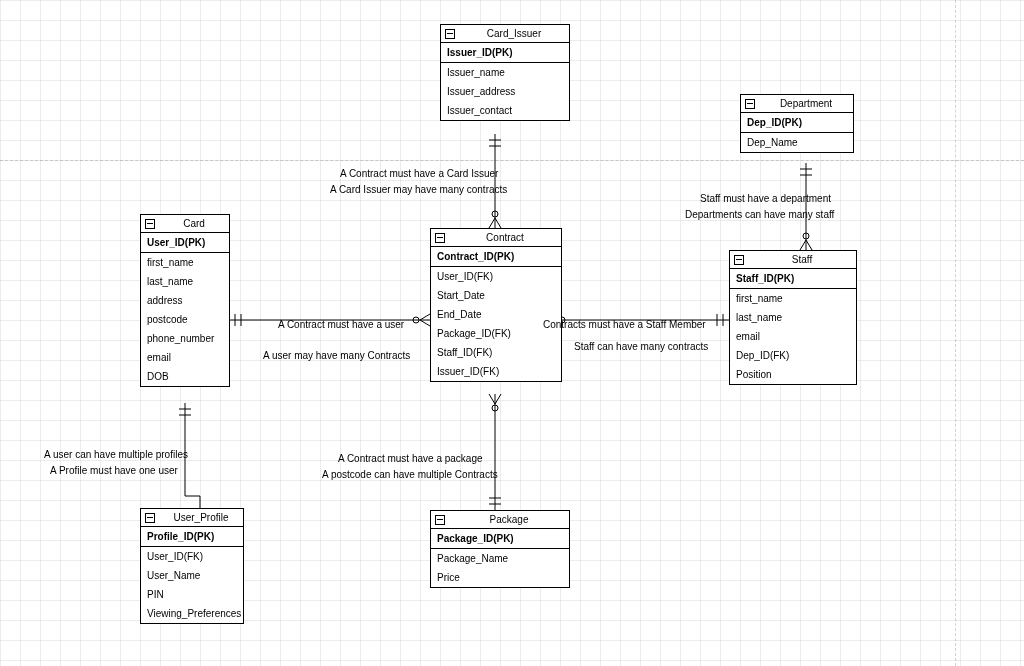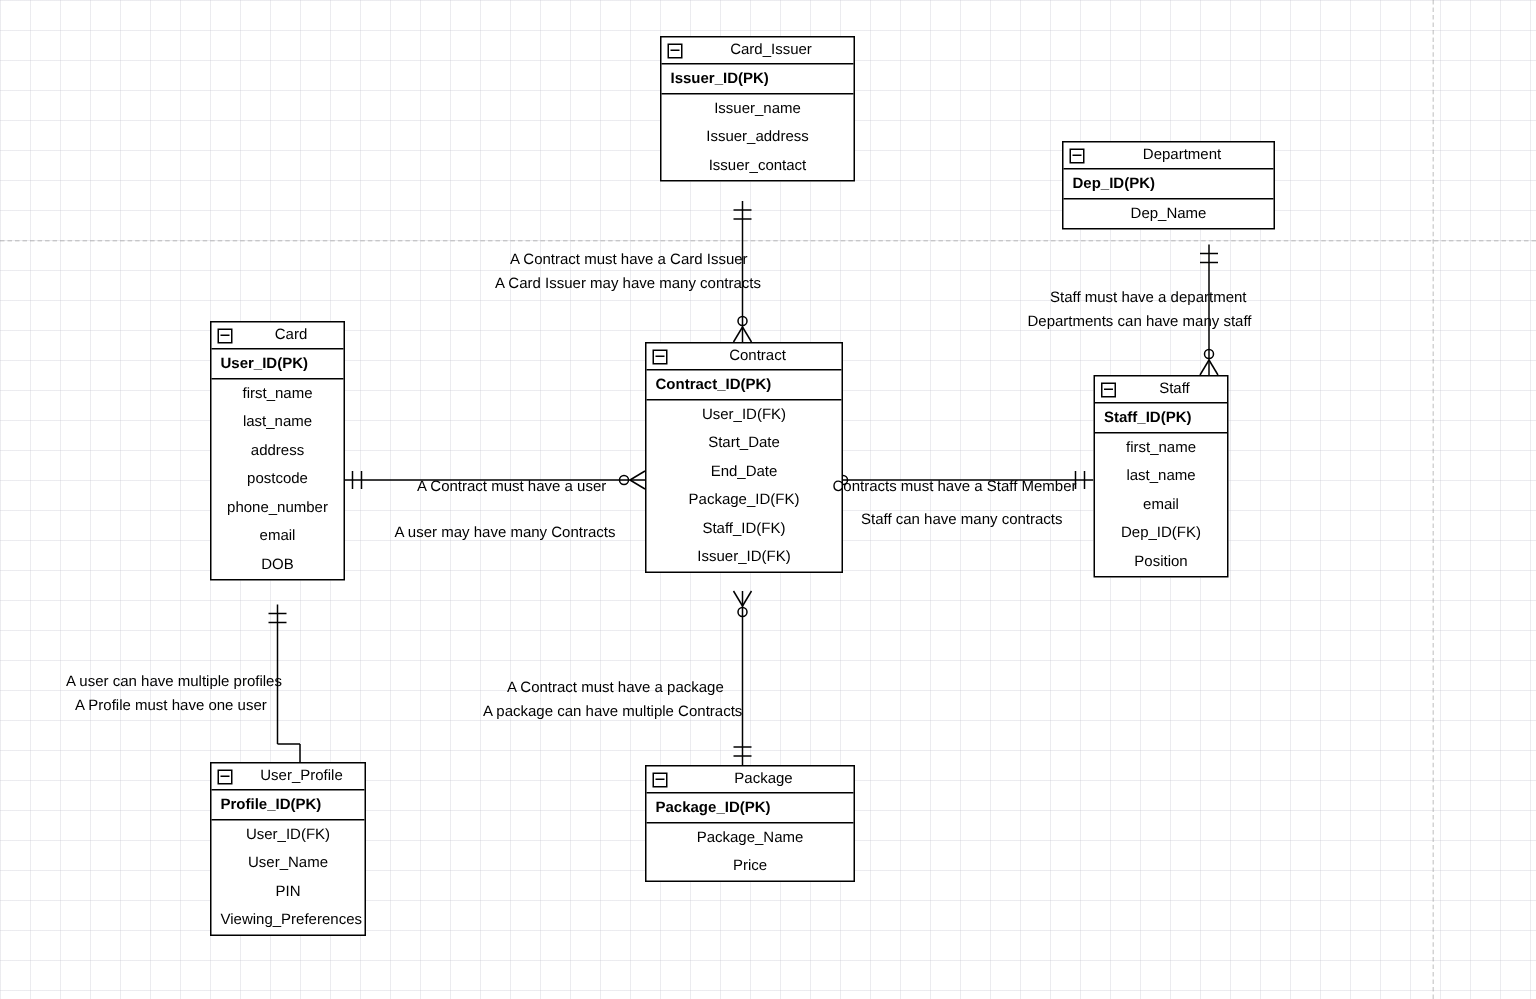--- a/index.html
+++ b/index.html
@@ -69,21 +69,20 @@
     font-size: 10px;
     padding-left: 8px; 
   }
   .entity .pk-row {
     border-bottom: 1px solid #000;
     padding: 4px 6px;
     font-weight: bold;
   }
   .entity .attr-row {
     padding: 4px 6px;
-    text-align: center;
   }
 
   .label {
     position: absolute;
     font-size: 10px;
     white-space: nowrap;
     line-height: 14px;
     text-align: center;
   }
   svg.connectors, svg.ticks {
@@ -164,21 +163,21 @@
   <div class="title-row">
     <span class="collapse"></span>
     <span class="title">Card_Issuer</span>
   </div>
   <div class="pk-row">Issuer_ID(PK)</div>
   <div class="attr-row">Issuer_name</div>
   <div class="attr-row">Issuer_address</div>
   <div class="attr-row">Issuer_contact</div>
 </div>
 
-<div class="entity" style="left:708px; top:94px; width:142px">
+<div class="entity" style="left:740px; top:94px; width:114px">
   <div class="title-row">
     <span class="collapse"></span>
     <span class="title">Department</span>
   </div>
   <div class="pk-row">Dep_ID(PK)</div>
   <div class="attr-row">Dep_Name</div>
 </div>
 
 <div class="entity" style="left:140px; top:214px; width:90px">
   <div class="title-row">
@@ -202,21 +201,21 @@
   </div>
   <div class="pk-row">Contract_ID(PK)</div>
   <div class="attr-row">User_ID(FK)</div>
   <div class="attr-row">Start_Date</div>
   <div class="attr-row">End_Date</div>
   <div class="attr-row">Package_ID(FK)</div>
   <div class="attr-row">Staff_ID(FK)</div>
   <div class="attr-row">Issuer_ID(FK)</div>
 </div>
 
-<div class="entity" style="left:729px; top:250px; width:90px">
+<div class="entity" style="left:729px; top:250px; width:128px">
   <div class="title-row">
     <span class="collapse"></span>
     <span class="title">Staff</span>
   </div>
   <div class="pk-row">Staff_ID(PK)</div>
   <div class="attr-row">first_name</div>
   <div class="attr-row">last_name</div>
   <div class="attr-row">email</div>
   <div class="attr-row">Dep_ID(FK)</div>
   <div class="attr-row">Position</div>
@@ -246,20 +245,20 @@
 
 <div class="label" style="left:340px; top:167px">A Contract must have a Card Issuer</div>
 <div class="label" style="left:330px; top:183px">A Card Issuer may have many contracts</div>
 
 <div class="label" style="left:700px; top:192px">Staff must have a department</div>
 <div class="label" style="left:685px; top:208px">Departments can have many staff</div>
 
 <div class="label" style="left:278px; top:318px">A Contract must have a user</div>
 <div class="label" style="left:263px; top:349px">A user may have many Contracts</div>
 
-<div class="label" style="left:555px; top:318px">Contracts must have a Staff Member</div>
+<div class="label" style="left:543px; top:318px">Contracts must have a Staff Member</div>
 <div class="label" style="left:574px; top:340px">Staff can have many contracts</div>
 
 <div class="label" style="left:338px; top:452px">A Contract must have a package</div>
-<div class="label" style="left:322px; top:468px">A package can have multiple Contracts</div>
+<div class="label" style="left:322px; top:468px">A postcode can have multiple Contracts</div>
 
 <div class="label" style="left:44px; top:448px">A user can have multiple profiles</div>
 <div class="label" style="left:50px; top:464px">A Profile must have one user</div>
 
 </body></html>

